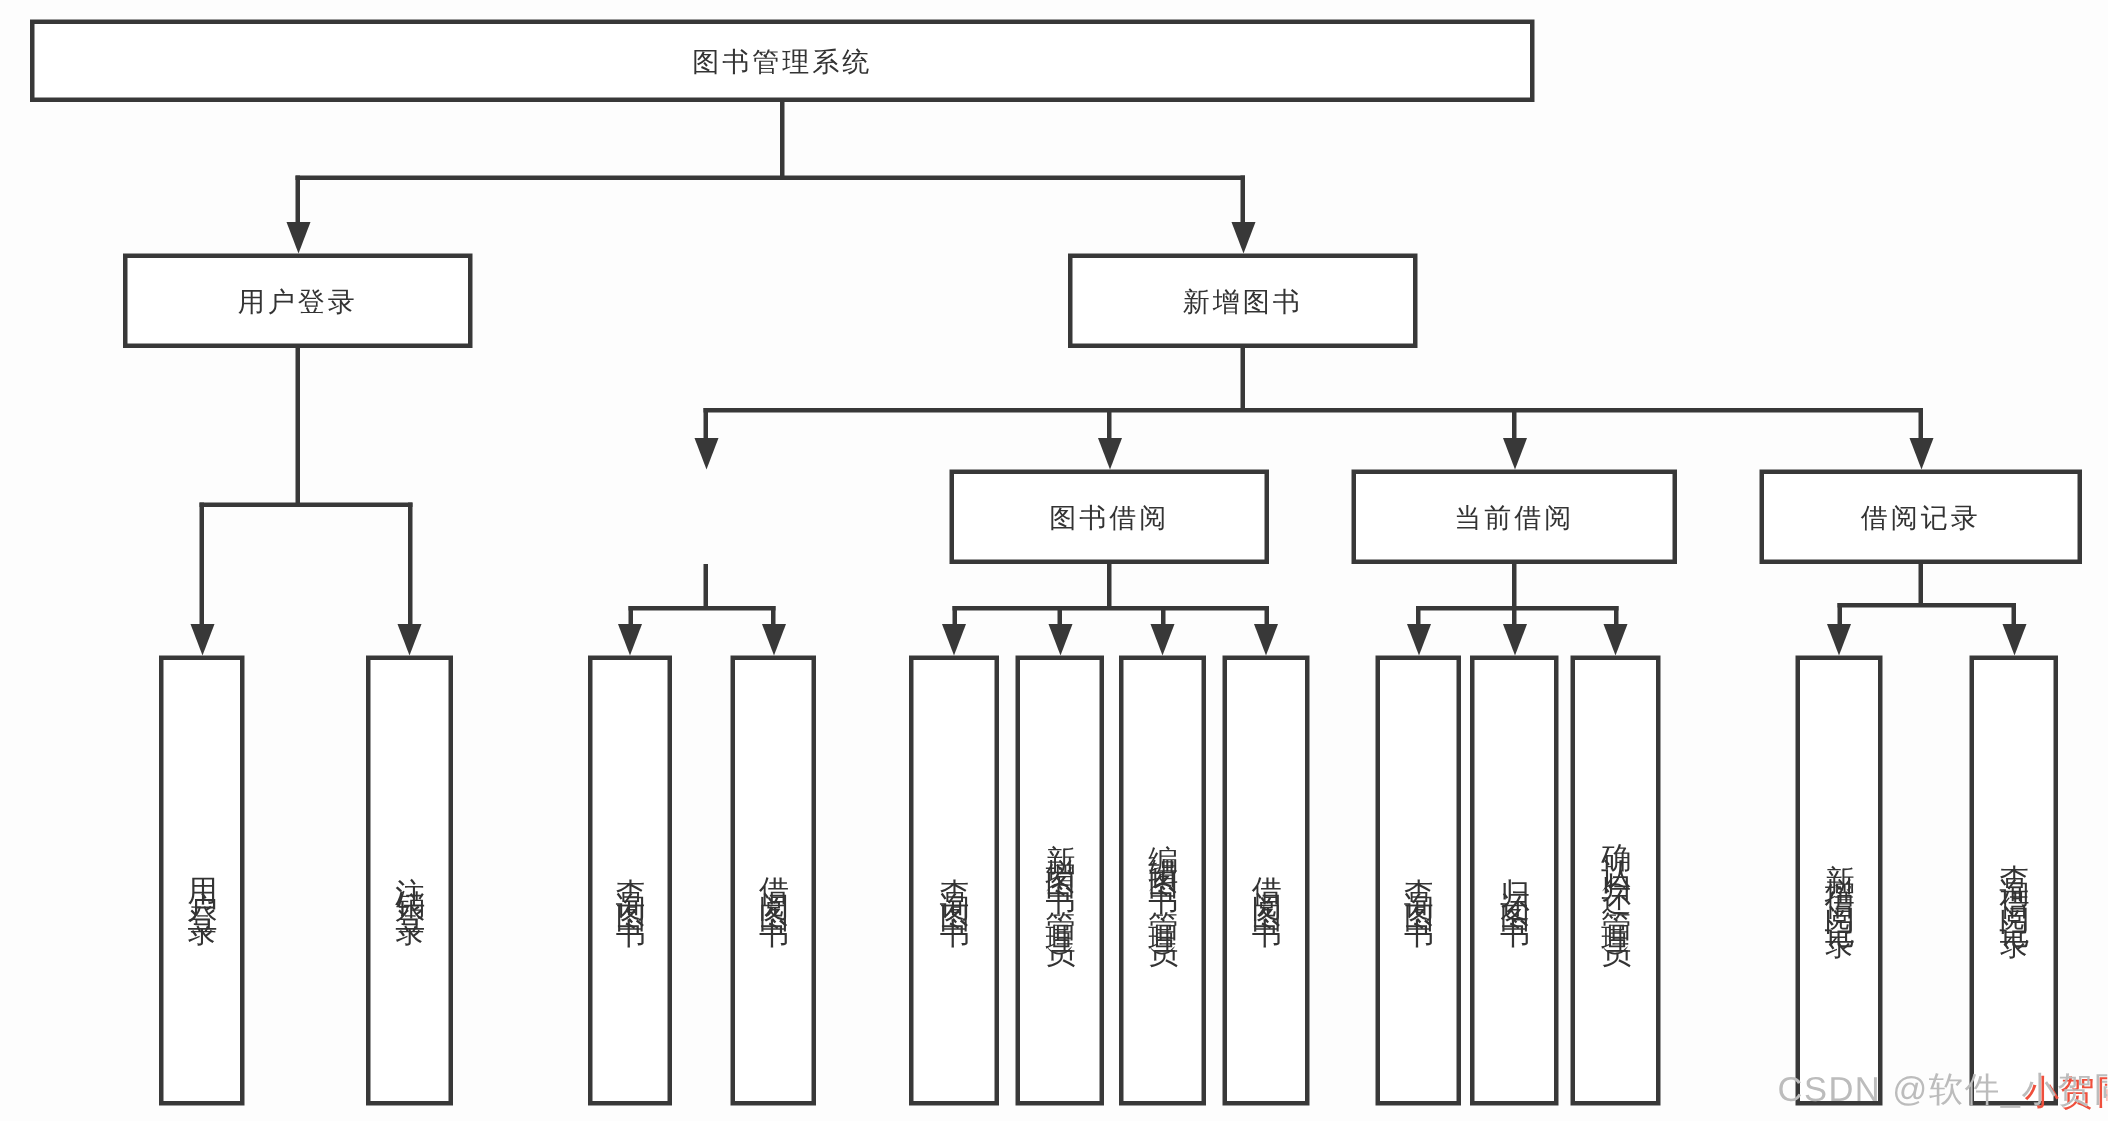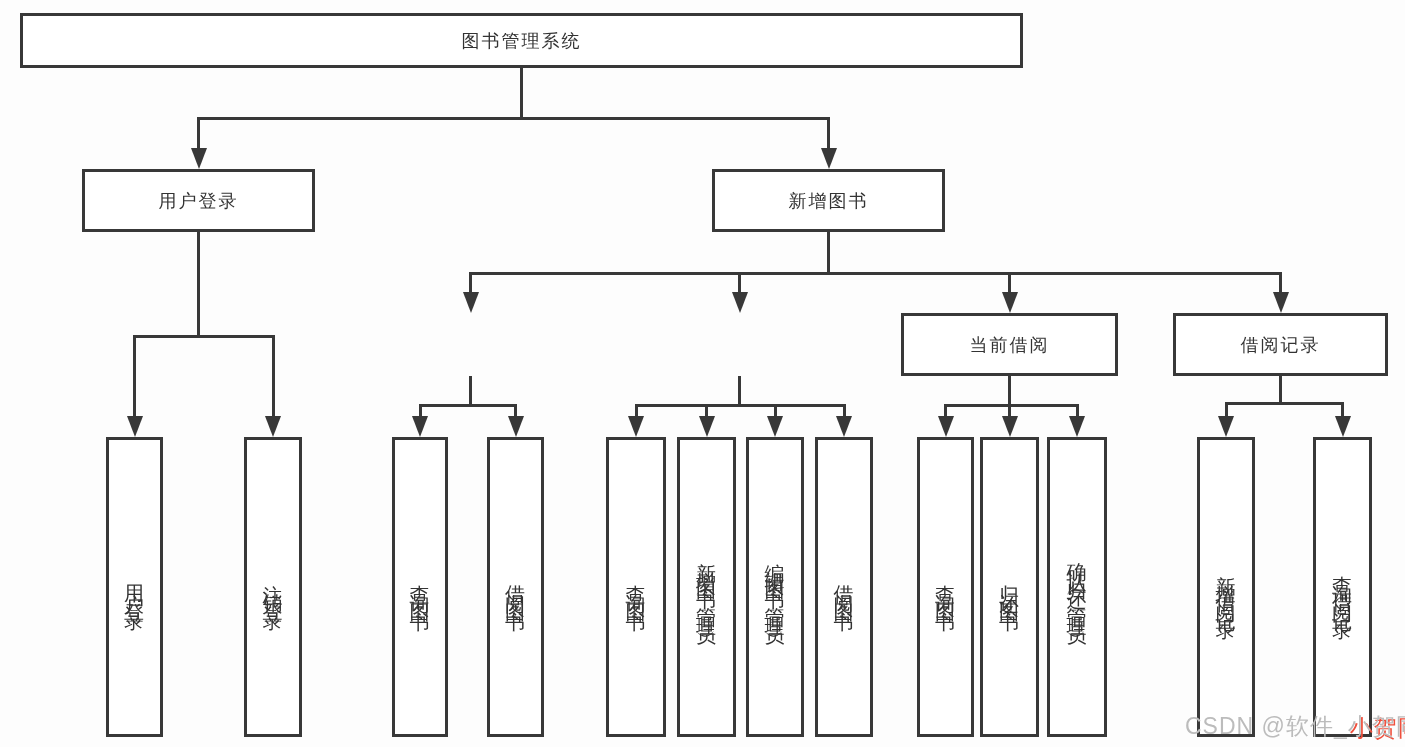--- a/index.html
+++ b/index.html
@@ -59,20 +59,21 @@
   }
 </style>
 </head>
 <body>
 
 <div class="canvas" id="canvas">
   <div class="watermark"><span>CSDN @软件_</span><span class="accent">小贺同学</span></div>
 <div class="node h" style="left: 20px; top: 13px; width: 1003px; height: 55px;">图书管理系统</div>
     <div class="node h" style="left: 82px; top: 169px; width: 233px; height: 63px;">用户登录</div>
     <div class="node h" style="left: 712px; top: 169px; width: 233px; height: 63px;">新增图书</div>
+    <div class="node h" style="left: 633px; top: 313px; width: 213px; height: 63px;">图书借阅</div>
     <div class="node h" style="left: 901px; top: 313px; width: 217px; height: 63px;">当前借阅</div>
     <div class="node h" style="left: 1173px; top: 313px; width: 215px; height: 63px;">借阅记录</div>
     <div class="node v" style="left: 106px; top: 437px; width: 57px; height: 300px;">用户登录</div>
     <div class="node v" style="left: 244px; top: 437px; width: 58px; height: 300px;">注销登录</div>
     <div class="node v" style="left: 392px; top: 437px; width: 56px; height: 300px;">查询图书</div>
     <div class="node v" style="left: 487px; top: 437px; width: 57px; height: 300px;">借阅图书</div>
     <div class="node v" style="left: 606px; top: 437px; width: 60px; height: 300px;">查询图书</div>
     <div class="node v" style="left: 677px; top: 437px; width: 59px; height: 300px;">新增图书（管理员）</div>
     <div class="node v" style="left: 746px; top: 437px; width: 58px; height: 300px;">编辑图书（管理员）</div>
     <div class="node v" style="left: 815px; top: 437px; width: 58px; height: 300px;">借阅图书</div>

